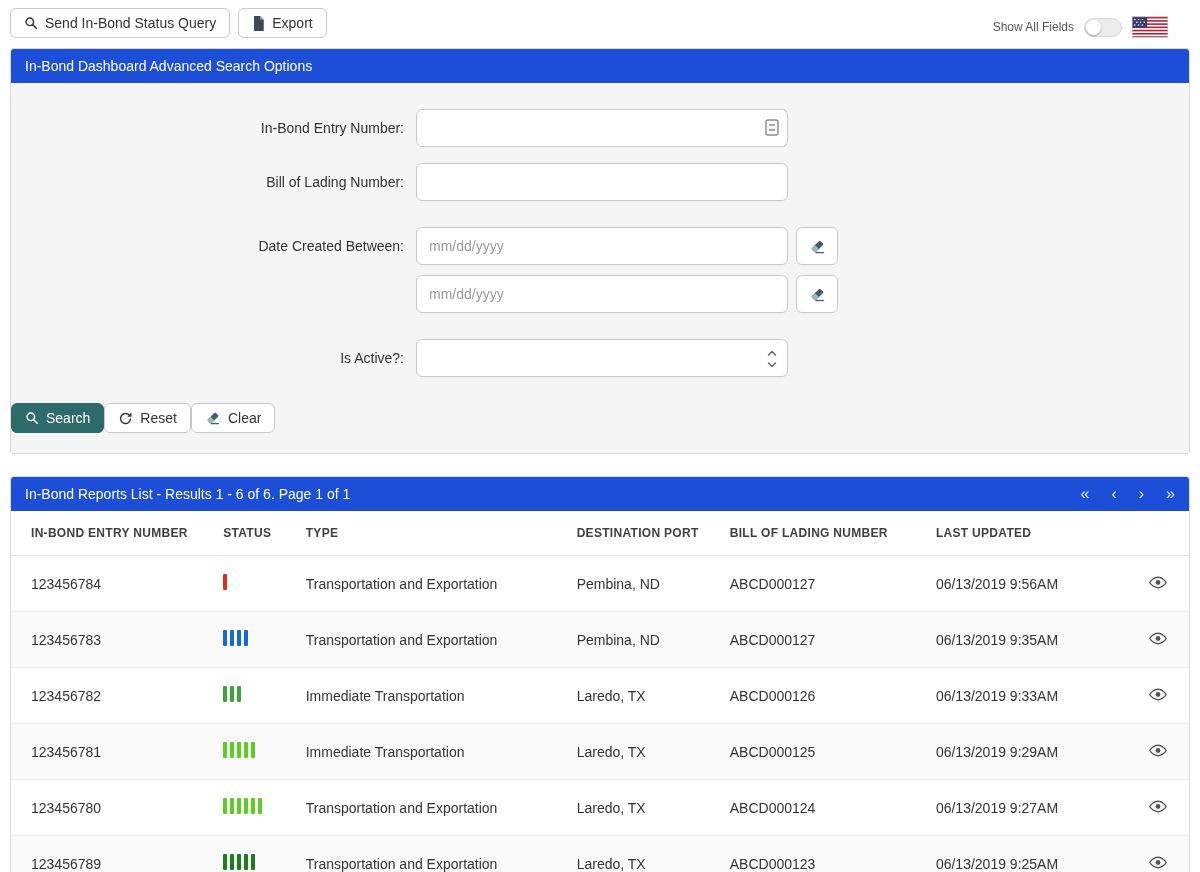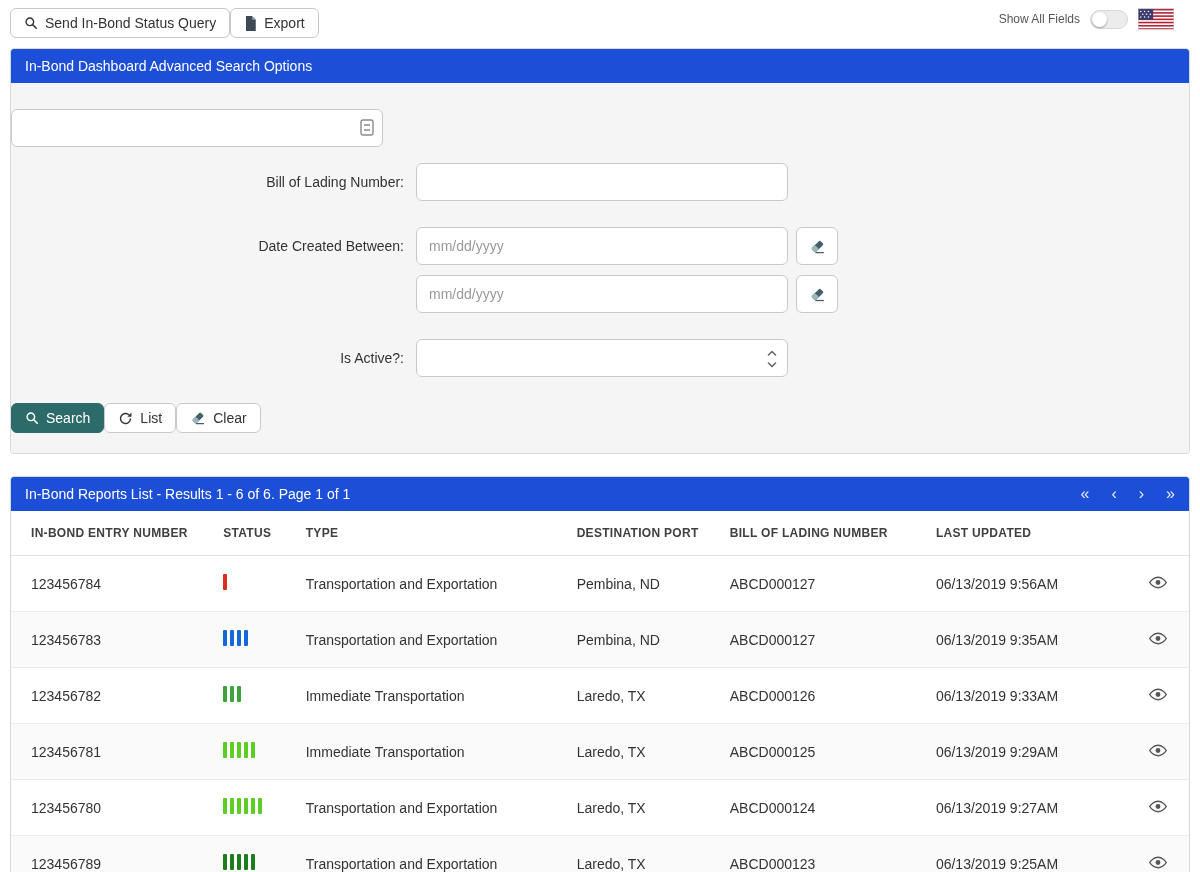--- a/index.html
+++ b/index.html
@@ -4,22 +4,22 @@
 <style>
   * { box-sizing: border-box; margin: 0; padding: 0; }
   body {
     width: 1200px; height: 872px;
     font-family: "Liberation Sans", sans-serif;
     background: #ffffff; color: #333;
     font-size: 14px;
   }
   
   .toolbar {
-    display: flex; align-items: flex-start; 
-    padding: 8px 22px 6px 10px;
+    display: flex; align-items: flex-end; gap: 8px;
+    padding: 8px 28px 6px 10px;
   }
   .btn {
     display: inline-flex; align-items: center; gap: 7px;
     background: #fff; border: 1px solid #c9c9c9; border-radius: 6px;
     padding: 6px 13px; font-size: 14px; color: #333; cursor: pointer;
     font-family: "Liberation Sans", sans-serif;
   }
   .toolbar-right {
     margin-left: auto; display: flex; align-items: center; gap: 10px;
     padding-right: 4px;
@@ -158,20 +158,21 @@
   </div>
 </div>
 
 <div class="panel">
   <div class="panel-header">
     <span>In-Bond Dashboard Advanced Search Options</span>
   </div>
   <div class="search-body">
 
     <div class="form-row">
+      <label class="form-label">In-Bond Entry Number:</label>
       <div class="field-wrap">
         <input class="text-input" type="text" value="" style="">
         <span class="field-addon">
           <svg width="14" height="17" viewBox="0 0 14 17">
               <rect x="1" y="1" width="12" height="15" rx="2" fill="none" stroke="#8a8a8a" stroke-width="1.4"></rect>
               <line x1="4" y1="6" x2="10" y2="6" stroke="#8a8a8a" stroke-width="1.4"></line>
               <line x1="4" y1="11" x2="10" y2="11" stroke="#8a8a8a" stroke-width="1.4"></line>
             </svg>
         </span>
       </div>
@@ -243,21 +244,21 @@
         </span>
         <span>Search</span>
       </button>
       <button class="btn">
         <span>
           <svg width="15" height="15" viewBox="0 0 24 24">
               <path d="M20 12a8 8 0 1 1-2.5-5.8" fill="none" stroke="#333" stroke-width="2.3"></path>
               <polygon points="21.5,2.5 21.5,9 15,9" fill="#333"></polygon>
             </svg>
         </span>
-        <span>List</span>
+        <span>Reset</span>
       </button>
       <button class="btn">
         <span>
           <svg width="16" height="16" viewBox="0 0 24 24">
               <g transform="rotate(-45 12 12)">
                 <rect x="3.5" y="8" width="17" height="8" rx="1.8" fill="#41606a"></rect>
                 <rect x="3.5" y="8" width="7.5" height="8" rx="1.8" fill="#9cb6bc"></rect>
               </g>
               <line x1="9" y1="20.5" x2="21" y2="20.5" stroke="#41606a" stroke-width="1.8"></line>
             </svg>

